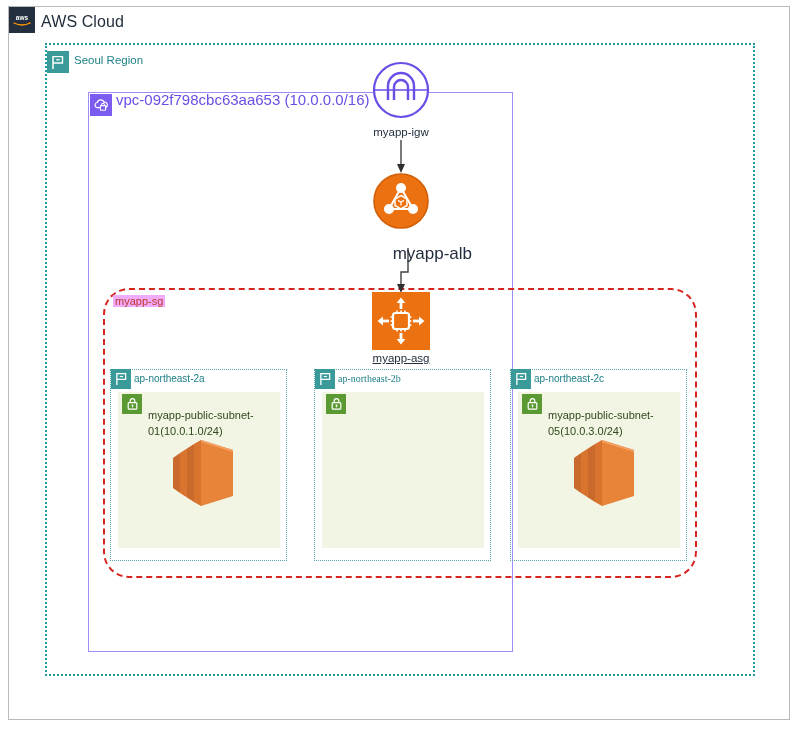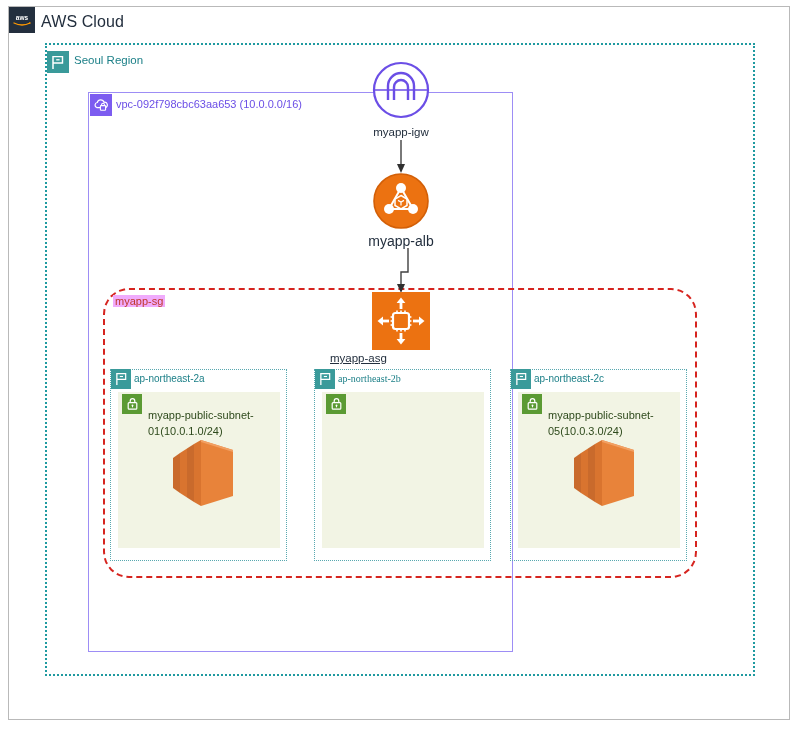--- a/index.html
+++ b/index.html
@@ -112,22 +112,22 @@
     background: #7c5cf0;
     display: flex;
     align-items: center;
     justify-content: center;
   }
   .vpc-icon svg { display: block; }
 
   .vpc-title {
     position: absolute;
     left: 116px;
-    top: 98px;
-    font-size: 11px;
+    top: 91px;
+    font-size: 15px;
     color: #6b4ee6;
     white-space: nowrap;
   }
 
   
   .sg-box {
     position: absolute;
     left: 103px;
     top: 288px;
     width: 594px;
@@ -265,41 +265,42 @@
     position: absolute;
     left: 372px;
     top: 172px;
     width: 58px;
     height: 58px;
   }
   .alb-icon svg { display: block; }
   .alb-label {
     position: absolute;
     left: 330px;
-    top: 233px;
+    top: 244px;
     width: 142px;
-    text-align: center;
-    font-size: 14px;
+    text-align: right;
+    font-size: 17px;
     color: #232f3e;
   }
 
   
   .asg-icon {
     position: absolute;
     left: 372px;
     top: 292px;
     width: 58px;
     height: 58px;
   }
   .asg-icon svg { display: block; }
   .asg-label {
     position: absolute;
     left: 330px;
     top: 352px;
     width: 142px;
+    text-align: center;
     font-size: 11.5px;
     color: #232f3e;
     text-decoration: underline;
   }
 
   
   .connector {
     position: absolute;
     left: 0;
     top: 0;

